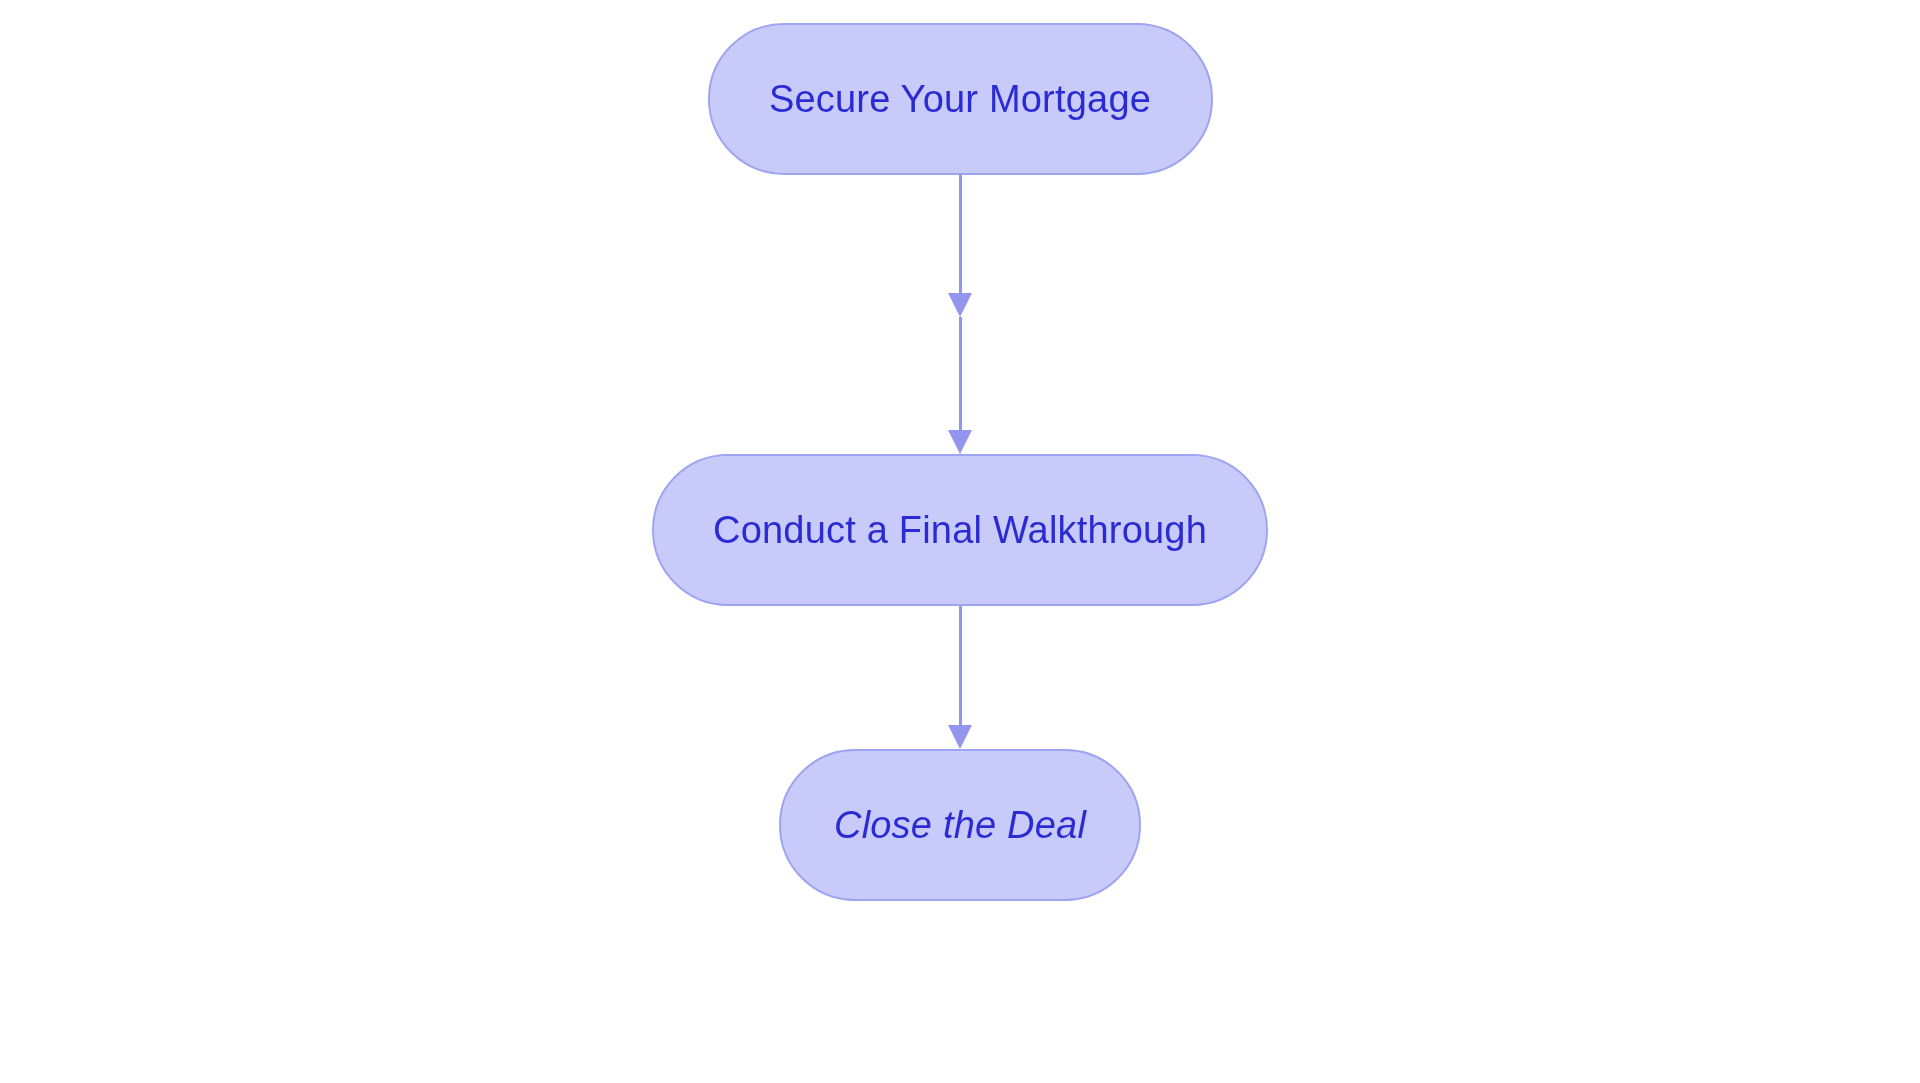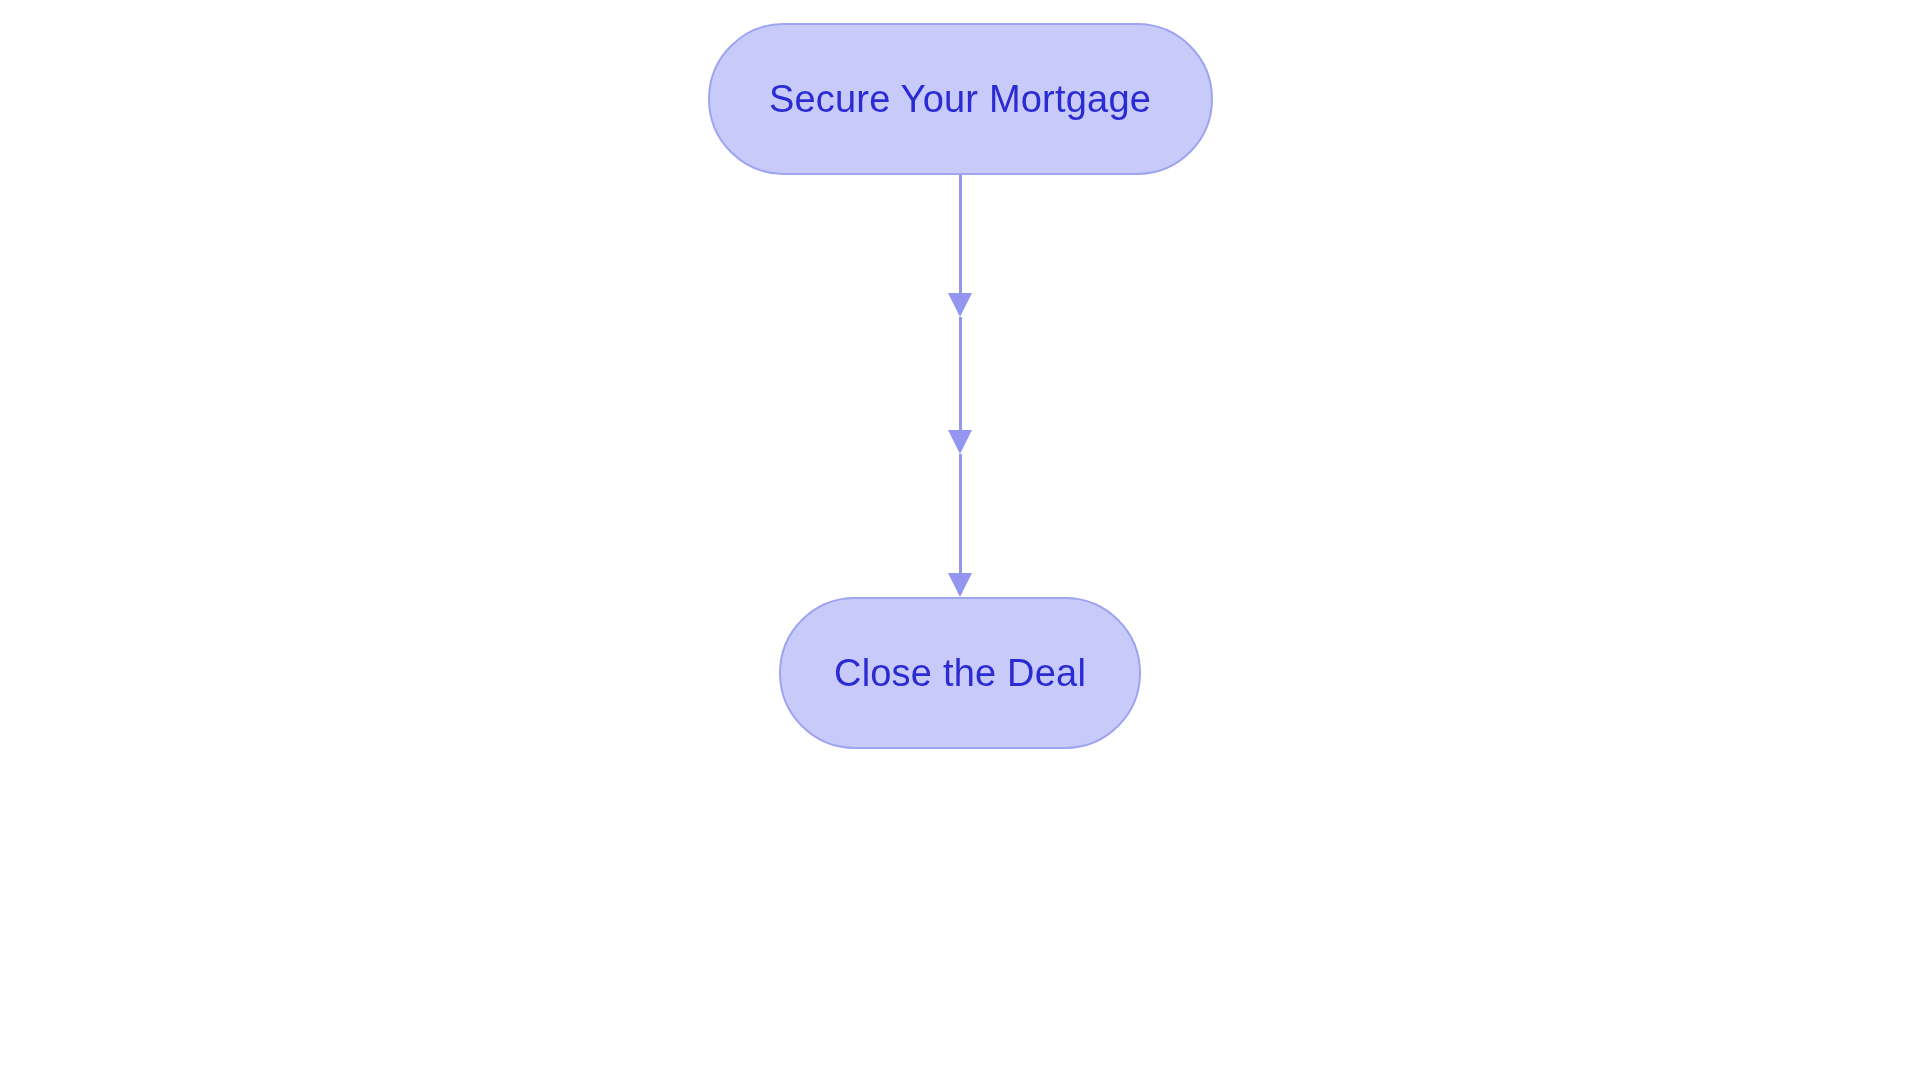--- a/index.html
+++ b/index.html
@@ -53,21 +53,21 @@
     line-height: 1;
     letter-spacing: 0.2px;
     font-weight: 400;
     font-family: "Liberation Sans", "DejaVu Sans", sans-serif;
   }
 
   
   .node-1 { width: 505px; margin-top: 23px; }
   .node-2 { width: 554px; }
   .node-3 { width: 616px; }
-  .node-4 { width: 362px; }
+  .node-4 { width: 362px; font-style: italic; }
 
   
   .connector {
     position: relative;
     width: 24px;
     height: 142px;
     display: flex;
     flex-direction: column;
     align-items: center;
   }
@@ -100,20 +100,23 @@
       <div class="connector-line"></div>
       <div class="connector-head"></div>
     </div>
 
 
     <div class="connector connector-2">
       <div class="connector-line"></div>
       <div class="connector-head"></div>
     </div>
 
+    <div class="node node-3">
+      <span class="node-label">Conduct a Final Walkthrough</span>
+    </div>
 
     <div class="connector connector-3">
       <div class="connector-line"></div>
       <div class="connector-head"></div>
     </div>
 
     <div class="node node-4">
       <span class="node-label">Close the Deal</span>
     </div>
 

